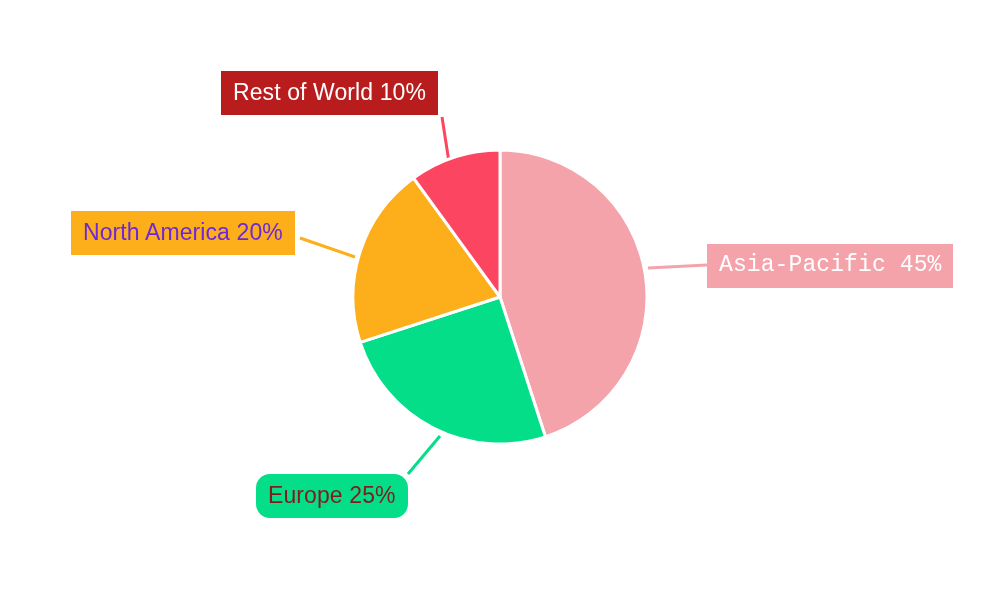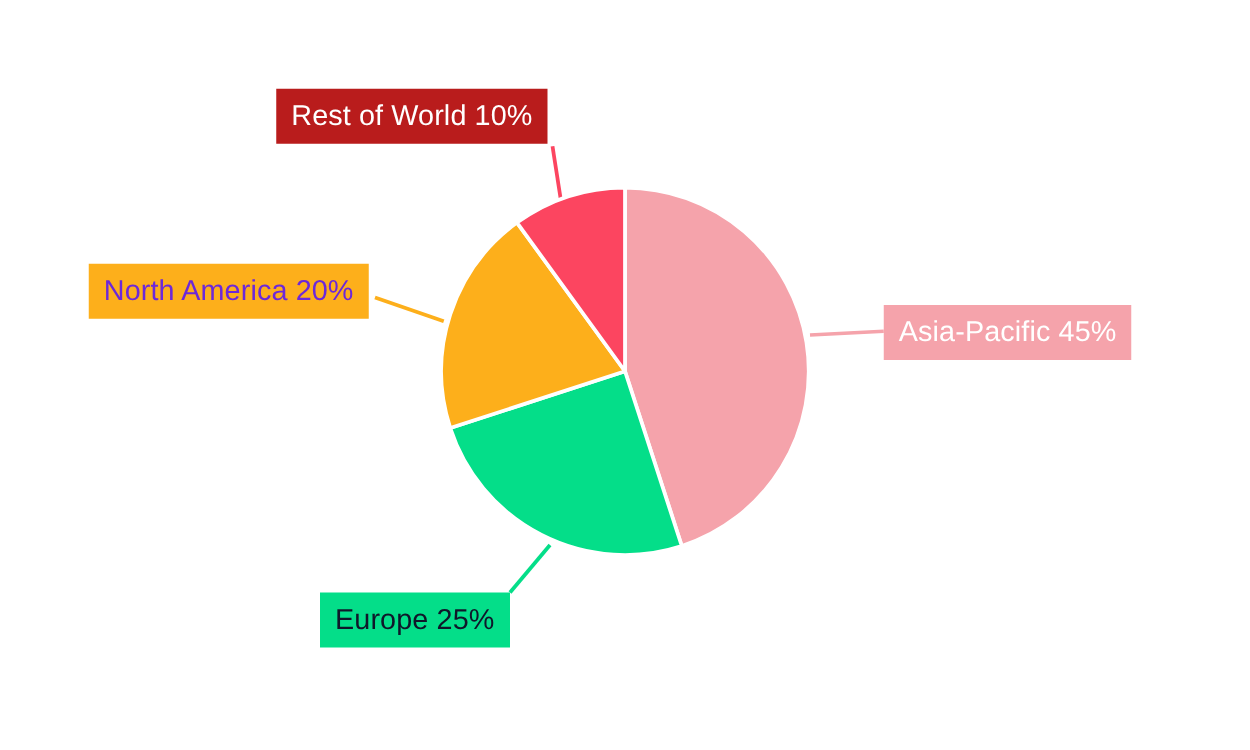--- a/index.html
+++ b/index.html
@@ -30,21 +30,21 @@
     position: absolute;
     box-sizing: border-box;
     color: #ffffff;
     font-family: "Liberation Sans", sans-serif;
     font-size: 23px;
     line-height: 1;
     white-space: nowrap;
     padding: 10px 12px 11px 12px;
     letter-spacing: 0.1px;
   }
-  #label-asia   { left: 707px; top: 244px; }
+  #label-asia   { left: 707px; top: 244px; font-family: Liberation Mono, monospace; }
   #label-europe { left: 256px; top: 474px; }
   #label-na     { left: 71px;  top: 211px; }
   #label-row    { left: 221px; top: 71px;  }
 </style>
 </head>
 <body>
 
 <div id="figure" style="background: rgb(255, 255, 255);">
 
   <svg id="pie-svg" viewBox="0 0 1000 600">
@@ -57,19 +57,19 @@
     <g id="pie-slices">
         <path d="M 500 297 L 500 150 A 147 147 0 0 1 545.4254981731173 436.80530789538756 Z" fill="#f5a3ab" stroke="#ffffff" stroke-width="3" stroke-linejoin="round"></path>
         <path d="M 500 297 L 545.4254981731173 436.80530789538756 A 147 147 0 0 1 360.19469210461244 342.42549817311726 Z" fill="#04de89" stroke="#ffffff" stroke-width="3" stroke-linejoin="round"></path>
         <path d="M 500 297 L 360.19469210461244 342.42549817311726 A 147 147 0 0 1 413.59556791300645 178.07450182688274 Z" fill="#fdaf1b" stroke="#ffffff" stroke-width="3" stroke-linejoin="round"></path>
         <path d="M 500 297 L 413.59556791300645 178.07450182688274 A 147 147 0 0 1 500 150 Z" fill="#fc4560" stroke="#ffffff" stroke-width="3" stroke-linejoin="round"></path>
       </g>
   </svg>
 
   <div class="slice-label" id="label-asia" style="background: rgb(245, 163, 171); color: rgb(255, 255, 255);">Asia-Pacific 45%</div>
 
-  <div class="slice-label" id="label-europe" style="background: rgb(4, 222, 137); color: #0f172a;">Europe 25%</div>
+  <div class="slice-label" id="label-europe" style="background: rgb(4, 222, 137); color: #7f1d1d; border-radius: 14px;">Europe 25%</div>
 
   <div class="slice-label" id="label-na" style="background: rgb(253, 175, 27); color: #6d28d9;">North America 20%</div>
 
   <div class="slice-label" id="label-row" style="background: #b91c1c; color: rgb(255, 255, 255);">Rest of World 10%</div>
 
 </div>
 
 </body></html>

